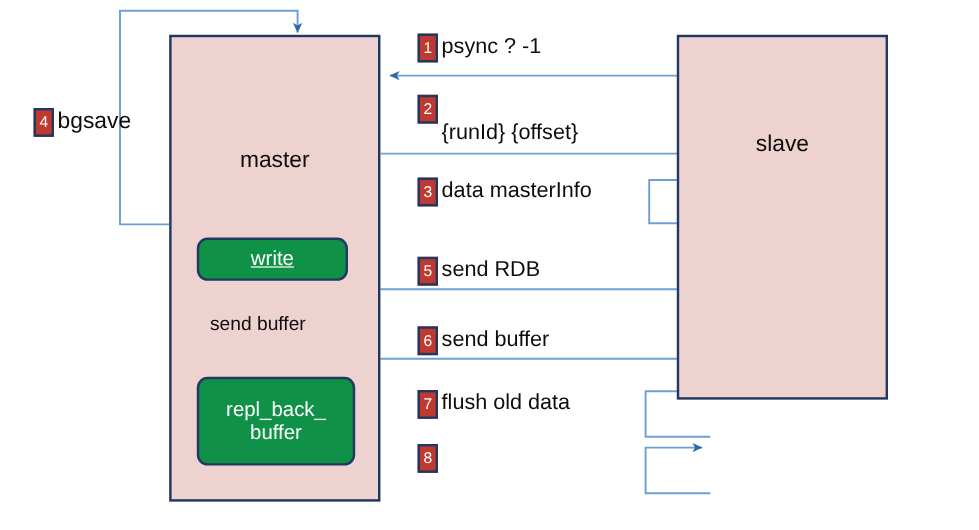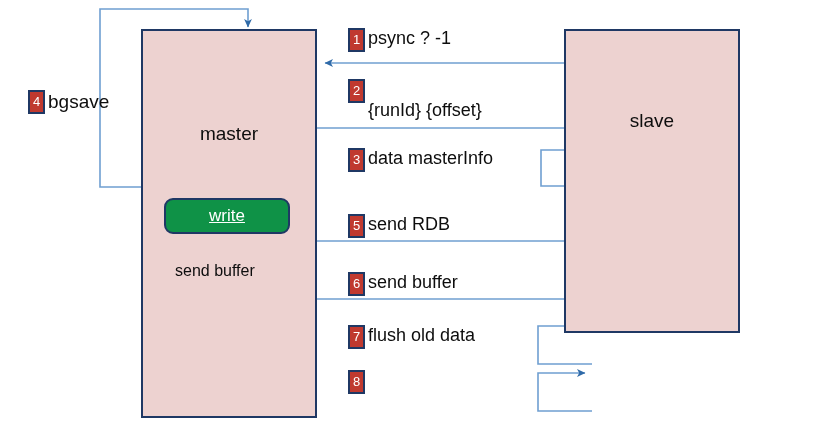--- a/index.html
+++ b/index.html
@@ -179,20 +179,26 @@
   <div id="slave-box" class="node-box">
     <div id="slave-title" class="node-title">slave</div>
   </div>
 
   <div id="write-box" class="green-box">
     <span>write</span>
   </div>
 
   <div id="send-buffer-label" class="inner-label">send buffer</div>
 
+  <div id="replbuf-box" class="green-box">
+    <span>
+      <span>repl_back_</span><br>
+      <span>buffer</span>
+    </span>
+  </div>
 
   <div id="step-4" class="step">
     <div class="badge">4</div>
     <div class="step-text">bgsave</div>
   </div>
 
   <div id="step-1" class="step">
     <div class="badge">1</div>
     <div class="step-text">psync ? -1</div>
   </div>

